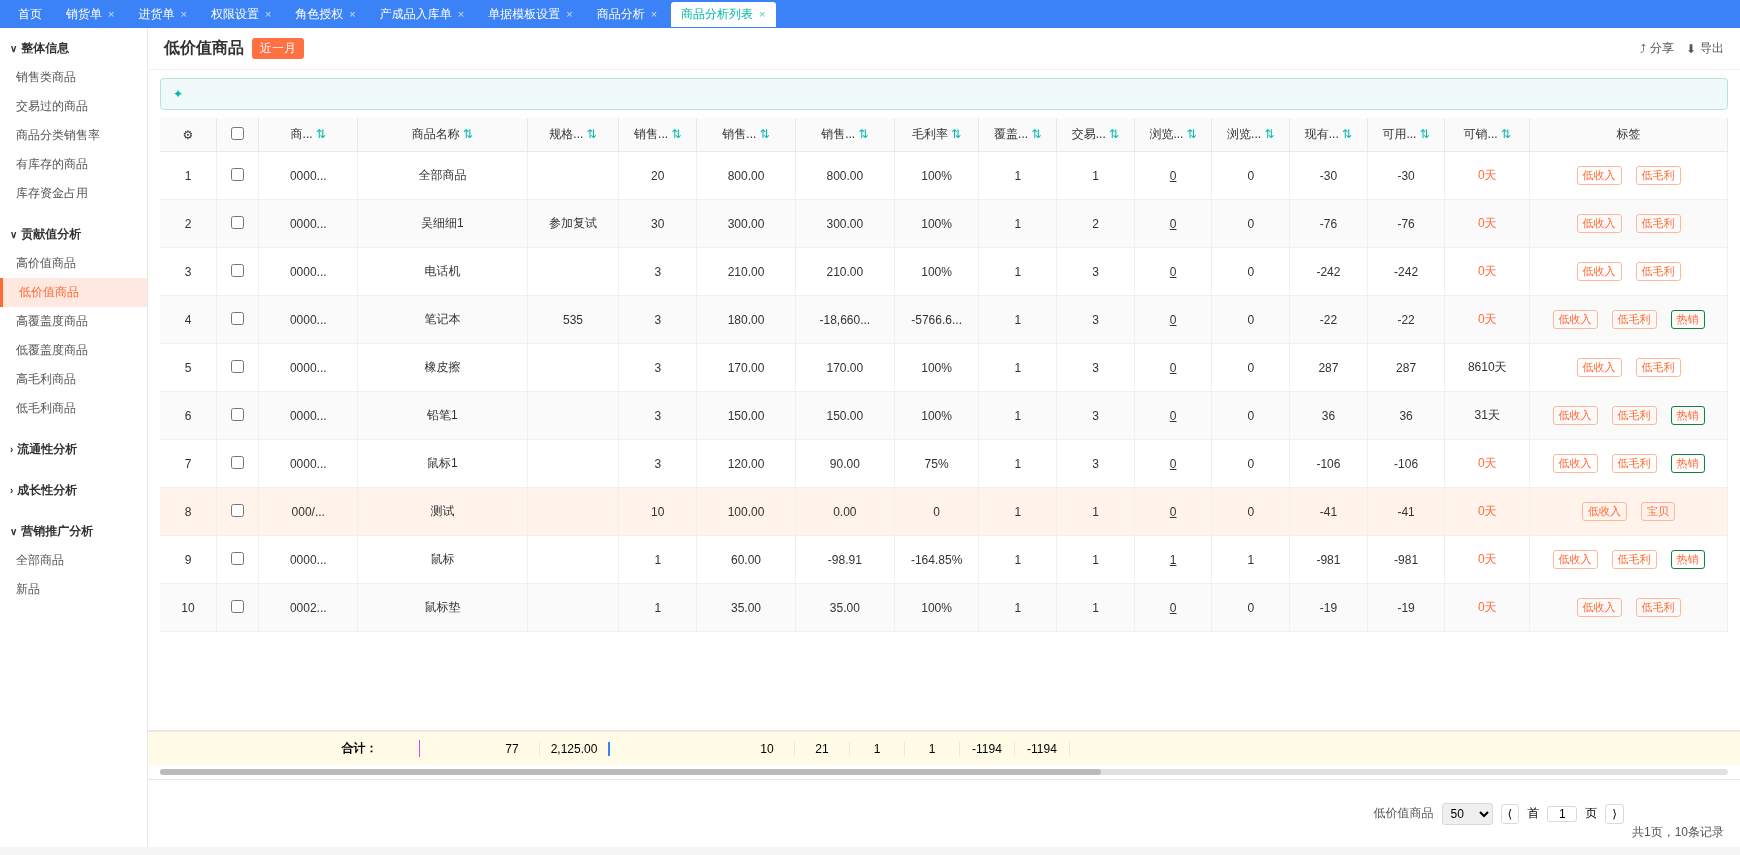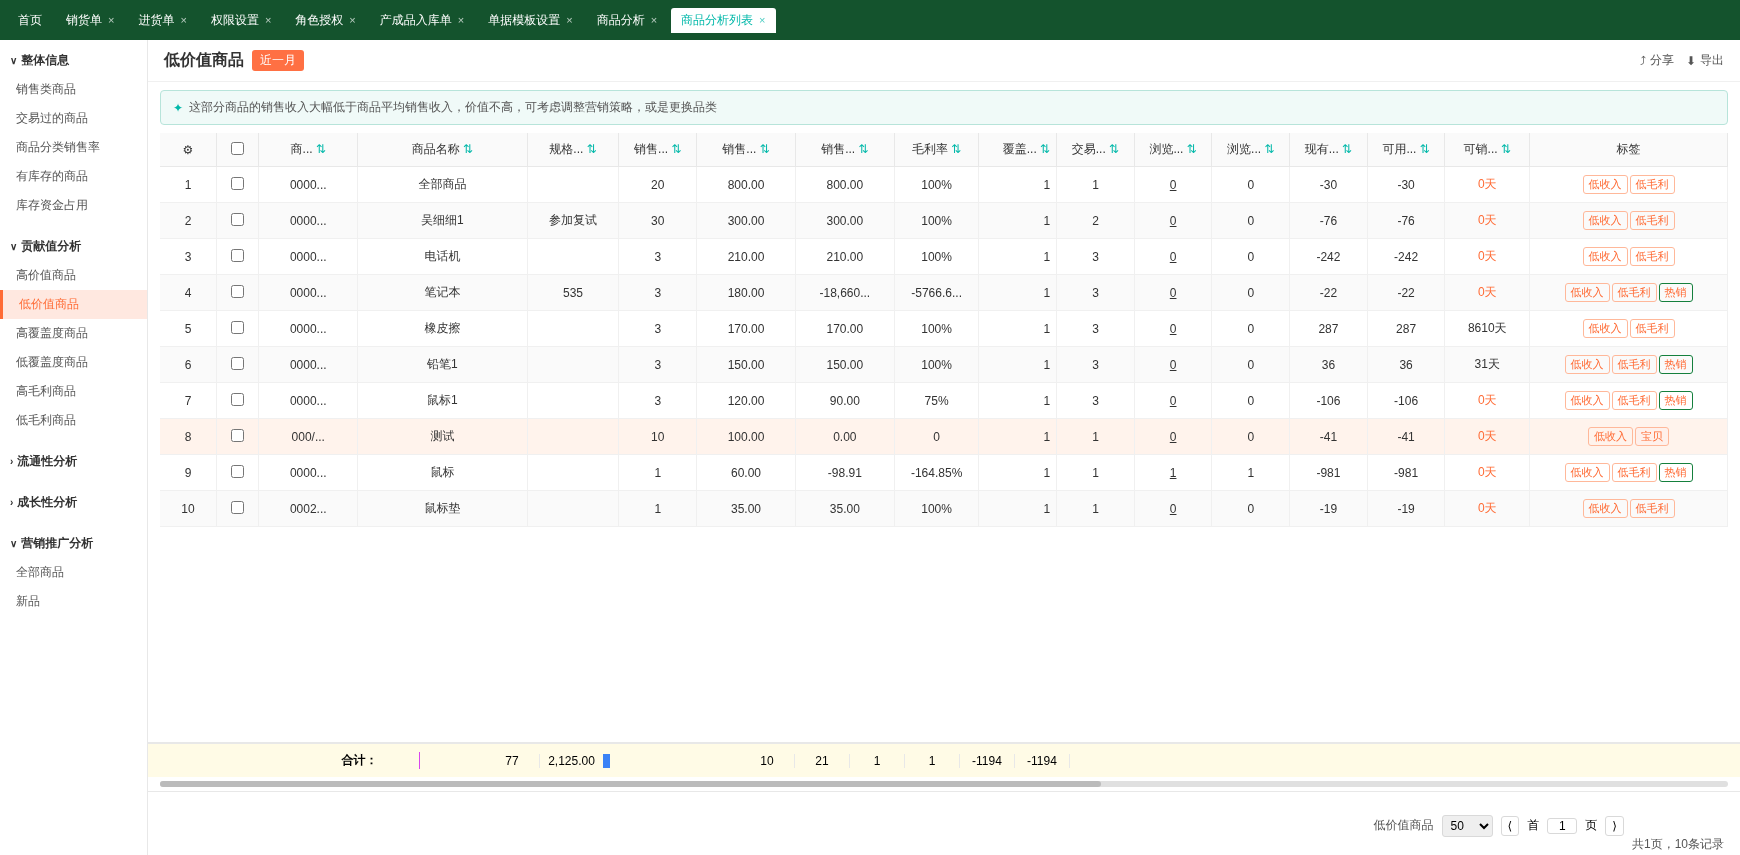--- a/index.html
+++ b/index.html
@@ -1,20 +1,20 @@
 <!DOCTYPE html>
 <html><head>
   <meta charset="utf-8">
   <style>
     * { box-sizing: border-box; margin: 0; padding: 0; font-family: 'Microsoft YaHei', Arial, sans-serif; font-size: 12px; }
     body { background: #f5f5f5; overflow: hidden; width: 1740px; height: 855px; }
 
     
     .top-nav {
-      display: flex; align-items: center; background: #14532d; height: 40px; padding: 0 8px; gap: 4px;
+      display: flex; align-items: center; background: #3b82f6; height: 28px; padding: 0 8px; gap: 4px;
     }
     .nav-item {
       color: #fff; padding: 4px 10px; cursor: pointer; white-space: nowrap; border-radius: 3px; display: flex; align-items: center; gap: 4px;
     }
     .nav-item.active { background: #fff; color: #00b8a9; border-radius: 3px 3px 0 0; }
     .nav-close { font-size: 11px; margin-left: 2px; opacity: 0.7; }
 
     
     .main-layout { display: flex; height: calc(855px - 36px); }
 
@@ -42,36 +42,36 @@
     .info-bar { background: #f0faf8; border: 1px solid #b7e4da; margin: 8px 12px; padding: 8px 12px; border-radius: 4px; color: #555; display: flex; align-items: center; gap: 6px; font-size: 12px; }
     .info-icon { color: #00b8a9; }
 
     
     .table-container { flex: 1; overflow: auto; padding: 0 12px; }
     table { width: 100%; border-collapse: collapse; table-layout: fixed; }
     th { background: #fafafa; border-bottom: 1px solid #e8e8e8; border-right: 1px solid #e8e8e8; padding: 8px 6px; text-align: center; color: #333; font-weight: normal; white-space: nowrap; overflow: hidden; text-overflow: ellipsis; position: sticky; top: 0; z-index: 2; cursor: pointer; }
     td { border-bottom: 1px solid #f0f0f0; border-right: 1px solid #f0f0f0; padding: 7px 6px; text-align: center; color: #333; white-space: nowrap; overflow: hidden; text-overflow: ellipsis; }
     tr:nth-child(even) { background: #fafafa; }
     tr.highlight-row { background: #fff3ec !important; }
-    .tag-badge { display: inline-block; padding: 1px 5px; border-radius: 3px; font-size: 11px; margin: 1px; }
+    .tag-badge { display: inline-block; padding: 1px 5px; border-radius: 3px; font-size: 11px; margin: 7px; }
     .tag-low-income { color: #ff6b35; border: 1px solid #ffb89a; }
     .tag-low-margin { color: #ff6b35; border: 1px solid #ffb89a; }
     .tag-hot { color: #ff6b35; border: 1px solid #15803d; }
     .tag-treasure { color: #ff6b35; background: #fff0eb; border: 1px solid #ffb89a; }
     .link-underline { text-decoration: underline; cursor: pointer; color: #333; }
     .col-num { width: 40px; }
     .col-check { width: 30px; }
     .col-sku { width: 70px; }
     .col-name { width: 120px; }
     .col-spec { width: 65px; }
     .col-sale-num { width: 55px; }
     .col-sale-amount { width: 70px; }
     .col-sale-avg { width: 70px; }
     .col-margin { width: 60px; }
-    .col-cover { width: 55px; text-align: right; }
+    .col-cover { width: 55px; }
     .col-trade { width: 55px; }
     .col-pv1 { width: 55px; }
     .col-pv2 { width: 55px; }
     .col-stock { width: 55px; }
     .col-avail { width: 55px; }
     .col-sellable { width: 60px; }
     .col-tag { width: 140px; }
 
     
     .table-footer { background: #fffbe6; border-top: 2px solid #e8e8e8; padding: 8px 12px; display: flex; align-items: center; }
@@ -194,21 +194,20 @@
         </button>
         <button class="action-btn">
           <span>⬇</span>
           <span>导出</span>
         </button>
       </div>
     </div>
 
     <div class="info-bar">
       <span class="info-icon">✦</span>
-      <span>这部分商品的销售收入大幅低于商品平均销售收入，价值不高，可考虑调整营销策略，或是更换品类</span>
     </div>
 
     <div class="table-container">
       <table>
         <thead>
           <tr>
             <th class="col-num">⚙</th>
             <th class="col-check"><input type="checkbox" style=""></th>
             <th class="col-sku">商... <span style="color:#00b8a9">⇅</span></th>
             <th class="col-name">商品名称 <span style="color:#00b8a9">⇅</span></th>
@@ -422,21 +421,21 @@
       </table>
     </div>
 
     <div class="table-footer">
       <div style="width:40px; text-align:center; border-right:1px solid #e8e8e8; padding-right:6px; font-weight:bold;"></div>
       <div style="width:30px; border-right:1px solid #e8e8e8;"></div>
       <div style="width:70px; border-right:1px solid #e8e8e8;"></div>
       <div style="width:120px; text-align:center; border-right:1px solid #d946ef; font-weight:bold;">合计：</div>
       <div style="width:65px; border-right:1px solid #e8e8e8;"></div>
       <div style="width:55px; text-align:center; border-right:1px solid #e8e8e8;">77</div>
-      <div style="width:70px; text-align:center; border-right:7px solid #3b82f6;">2,125.00</div>
+      <div style="width:70px; text-align:center; border-right:2px solid #3b82f6;">2,125.00</div>
       <div style="width:70px; border-right:1px solid #e8e8e8;"></div>
       <div style="width:60px; border-right:1px solid #e8e8e8;"></div>
       <div style="width:55px; text-align:center; border-right:1px solid #e8e8e8;">10</div>
       <div style="width:55px; text-align:center; border-right:1px solid #e8e8e8;">21</div>
       <div style="width:55px; text-align:center; border-right:1px solid #e8e8e8;">1</div>
       <div style="width:55px; text-align:center; border-right:1px solid #e8e8e8;">1</div>
       <div style="width:55px; text-align:center; border-right:1px solid #e8e8e8;">-1194</div>
       <div style="width:55px; text-align:center; border-right:1px solid #e8e8e8;">-1194</div>
       <div style="width:60px; border-right:1px solid #e8e8e8;"></div>
       <div style="width:140px;"></div>

